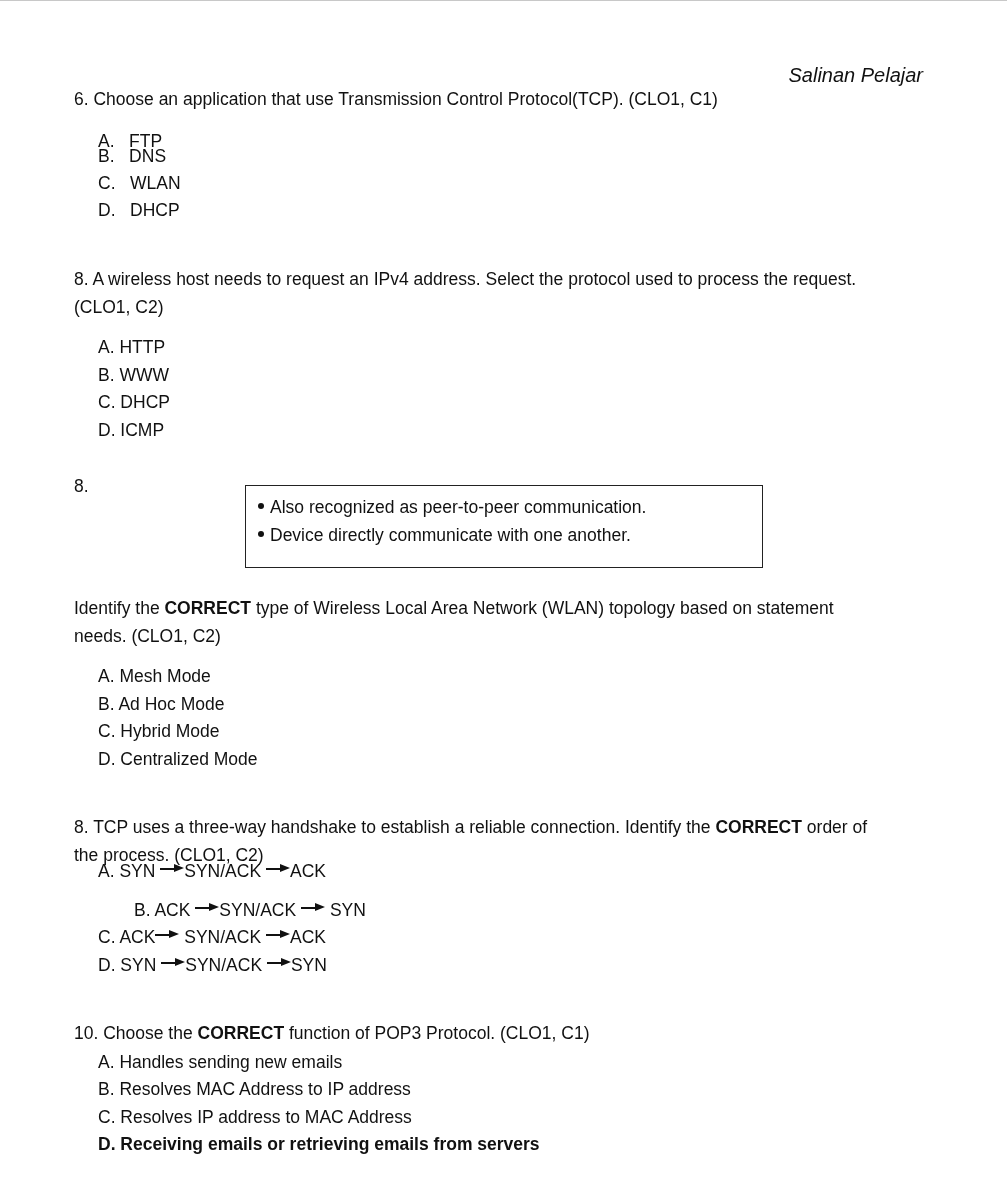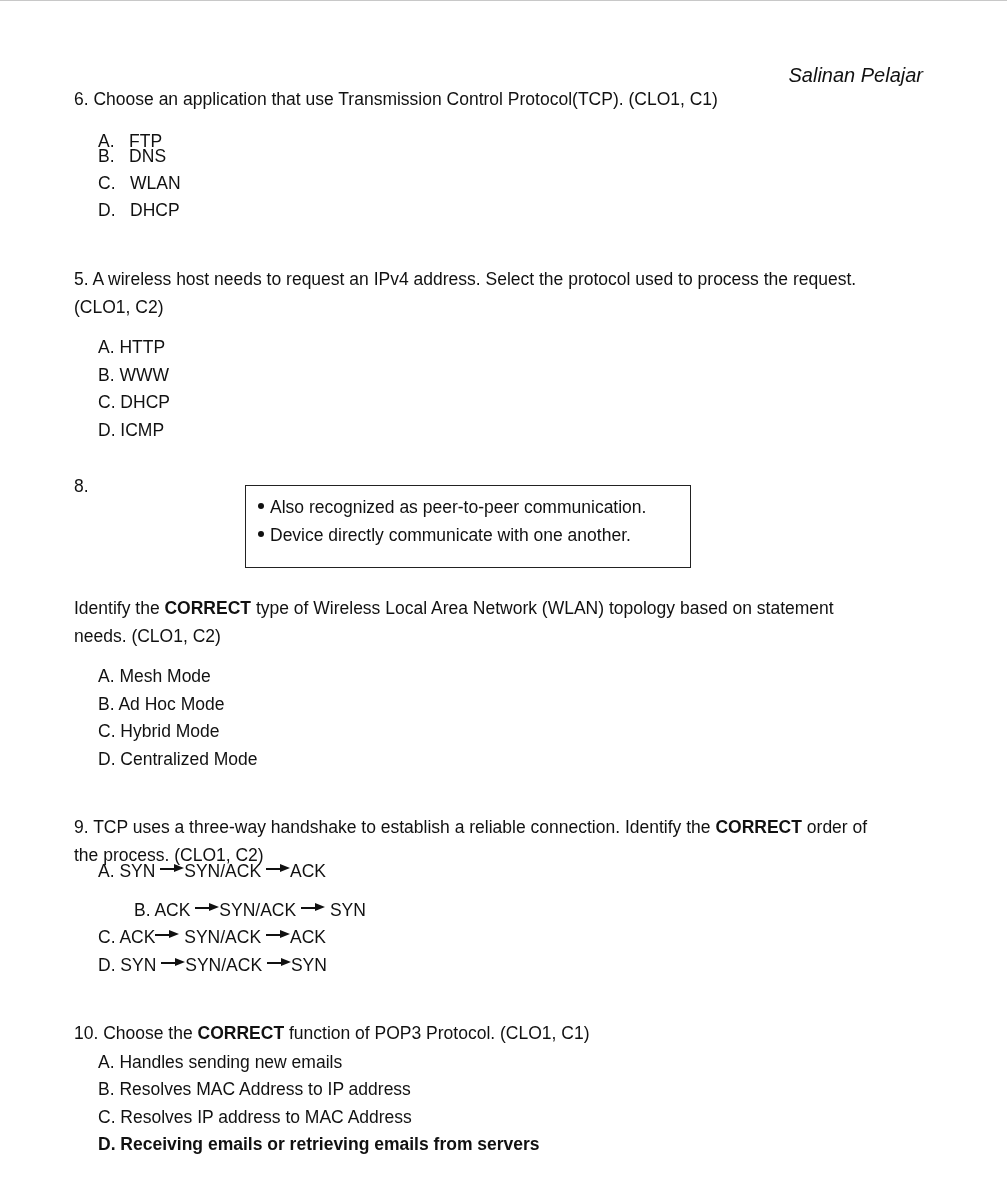--- a/index.html
+++ b/index.html
@@ -5,21 +5,21 @@
   html, body { margin: 0; padding: 0; }
   body {
     width: 1007px; height: 1179px; background: #ffffff; position: relative; overflow: hidden;
     font-family: "Liberation Sans", sans-serif; color: #111; font-size: 17.5px;
   }
   .topline { position: absolute; left: 0; top: 0; width: 1007px; height: 1px; background: #c8c8c8; }
   .abs { position: absolute; white-space: nowrap; line-height: 22px; }
   .header { right: 84px; top: 64px; font-style: italic; font-size: 20px; }
   b { font-weight: bold; margin-top: 6px; }
   .box {
-    position: absolute; left: 245px; top: 485px; width: 446px; height: 83px;
+    position: absolute; left: 245px; top: 485px; width: 518px; height: 83px;
     border: 1px solid #222; box-sizing: border-box;
   }
   .box .bl { position: absolute; left: 12px; white-space: nowrap; line-height: 22px; }
   .bullet { display: inline-block; width: 6px; height: 6px; border-radius: 50%; background: #111; vertical-align: middle; margin-right: 6px; position: relative; top: -2px; }
   .arrow { display: inline-block; width: 24px; height: 10px; position: relative; vertical-align: middle; top: -3px; }
   .arrow::before { content: ""; position: absolute; left: 0; right: 8px; top: 4px; height: 1.3px; background: #111; }
   .arrow::after { content: ""; position: absolute; right: 0; top: 0; border-left: 10px solid #111; border-top: 4.5px solid transparent; border-bottom: 4.5px solid transparent; }
 </style>
 </head>
 <body>
@@ -27,40 +27,40 @@
 <div class="topline"></div>
 
 <div class="abs header">Salinan Pelajar</div>
 
 <div class="abs" style="left:74px;top:88px;">6. Choose an application that use Transmission Control Protocol(TCP). (CLO1, C1)</div>
 <div class="abs" style="left:98px;top:130px;white-space:pre;">A.   FTP</div>
 <div class="abs" style="left:98px;top:145px;white-space:pre;">B.   DNS</div>
 <div class="abs" style="left:98px;top:172px;white-space:pre;">C.   WLAN</div>
 <div class="abs" style="left:98px;top:199px;white-space:pre;">D.   DHCP</div>
 
-<div class="abs" style="left:74px;top:268px;">5. A wireless host needs to request an IPv4 address. Select the protocol used to process the request.</div>
+<div class="abs" style="left:74px;top:268px;">8. A wireless host needs to request an IPv4 address. Select the protocol used to process the request.</div>
 <div class="abs" style="left:74px;top:296px;">(CLO1, C2)</div>
 <div class="abs" style="left:98px;top:336px;">A. HTTP</div>
 <div class="abs" style="left:98px;top:364px;">B. WWW</div>
 <div class="abs" style="left:98px;top:391px;">C. DHCP</div>
 <div class="abs" style="left:98px;top:419px;">D. ICMP</div>
 
 <div class="abs" style="left:74px;top:475px;">8.</div>
 <div class="box">
   <div class="bl" style="top:10px;"><span class="bullet"></span><span>Also recognized as peer-to-peer communication.</span></div>
   <div class="bl" style="top:38px;"><span class="bullet"></span><span>Device directly communicate with one another.</span></div>
 </div>
 <div class="abs" style="left:74px;top:597px;"><span>Identify the </span><b>CORRECT</b><span> type of Wireless Local Area Network (WLAN) topology based on statement</span></div>
 <div class="abs" style="left:74px;top:625px;">needs. (CLO1, C2)</div>
 <div class="abs" style="left:98px;top:665px;">A. Mesh Mode</div>
 <div class="abs" style="left:98px;top:693px;">B. Ad Hoc Mode</div>
 <div class="abs" style="left:98px;top:720px;">C. Hybrid Mode</div>
 <div class="abs" style="left:98px;top:748px;">D. Centralized Mode</div>
 
-<div class="abs" style="left:74px;top:816px;"><span>9. TCP uses a three-way handshake to establish a reliable connection. Identify the </span><b>CORRECT</b><span> order of</span></div>
+<div class="abs" style="left:74px;top:816px;"><span>8. TCP uses a three-way handshake to establish a reliable connection. Identify the </span><b>CORRECT</b><span> order of</span></div>
 <div class="abs" style="left:74px;top:844px;">the process. (CLO1, C2)</div>
 
 <div class="abs" style="left:98px;top:860px;text-align:right;">
   <span>A. SYN</span> <span class="arrow"></span><span>SYN/ACK</span> <span class="arrow"></span><span>ACK</span>
 </div>
 <div class="abs" style="left:98px;top:899px;margin-left:36px;">
   <span>B. ACK</span> <span class="arrow"></span><span>SYN/ACK</span> <span class="arrow"></span> <span>SYN</span>
 </div>
 <div class="abs" style="left:98px;top:926px;">
   <span>C. ACK</span><span class="arrow"></span> <span>SYN/ACK</span> <span class="arrow"></span><span>ACK</span>

